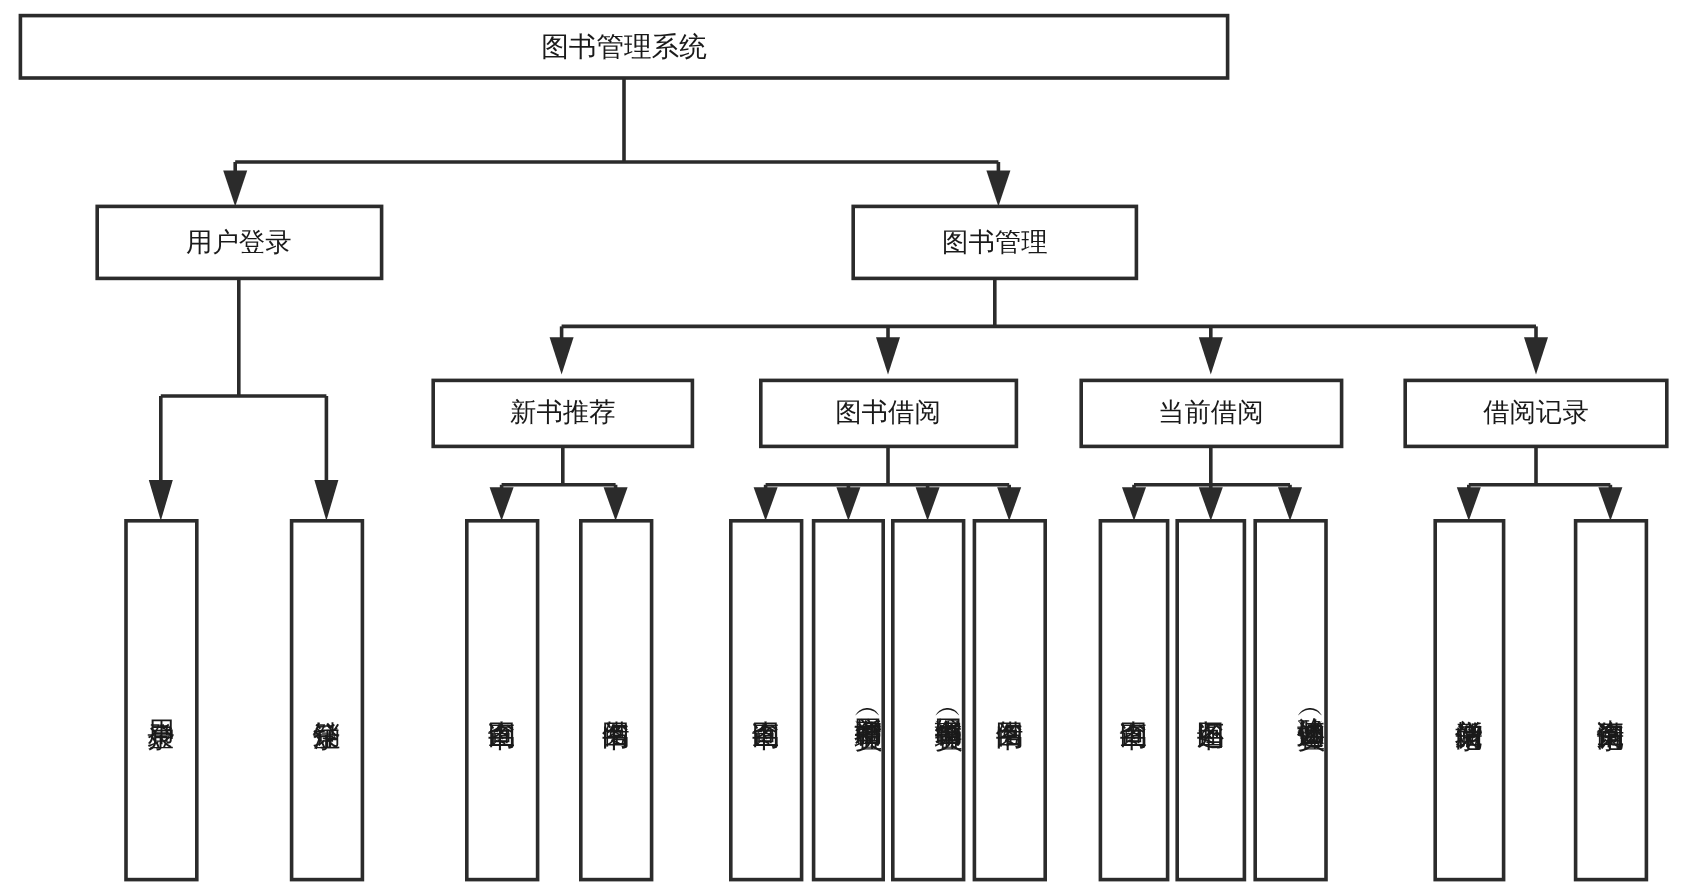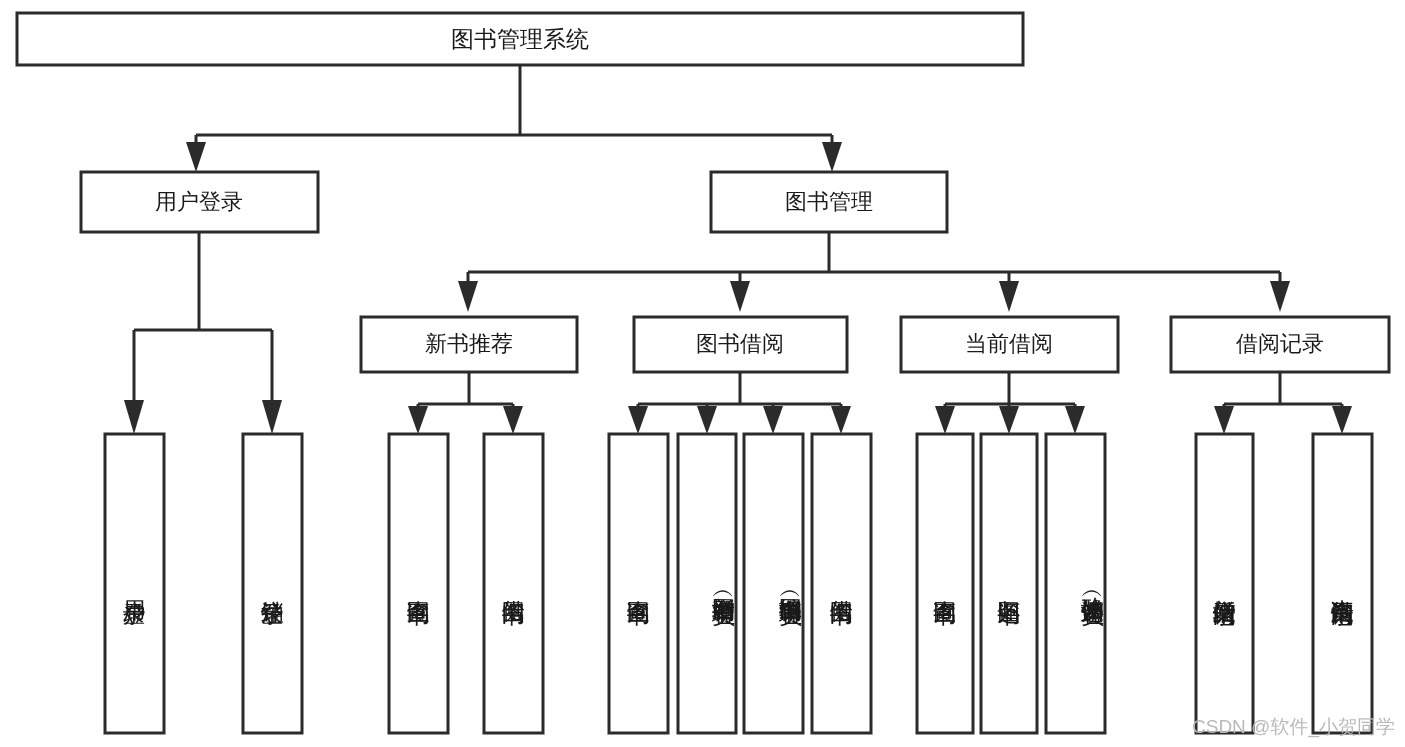--- a/index.html
+++ b/index.html
@@ -195,15 +195,14 @@
   <div class="vlabel" style="left:744px; top:436px; width:59px; height:295px; align-items:flex-start;">编辑图书（管理员）</div>
   <div class="vlabel" style="left:812px; top:434px; width:59px; height:299px;">借阅图书</div>
 
   <div class="vlabel" style="left:917px; top:434px; width:56px; height:299px;">查询图书</div>
   <div class="vlabel" style="left:981px; top:434px; width:56px; height:299px;">归还图书</div>
   <div class="vlabel" style="left:1046px; top:436px; width:59px; height:295px; align-items:flex-start;">确认归还（管理员）</div>
 
   <div class="vlabel" style="left:1196px; top:434px; width:57px; height:299px;">新增借阅记录</div>
   <div class="vlabel" style="left:1313px; top:434px; width:59px; height:299px;">查询借阅记录</div>
 
-  <div class="watermark" style="left:1192px; top:714px;">CSDN @软件_小贺同学</div>
 
 </div>
 
 </body></html>

